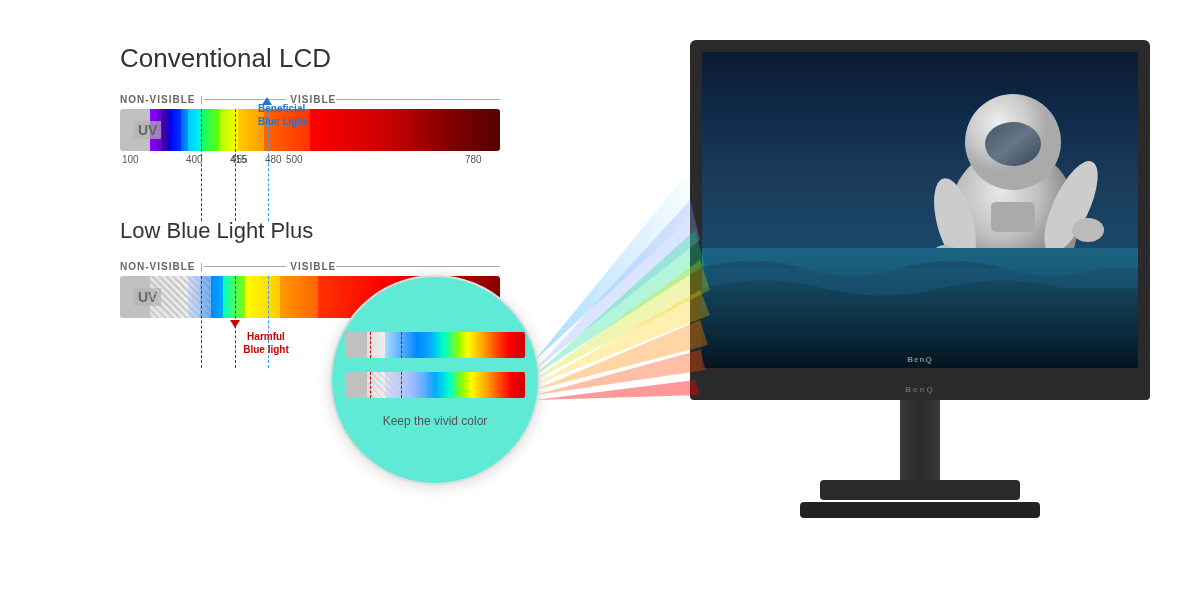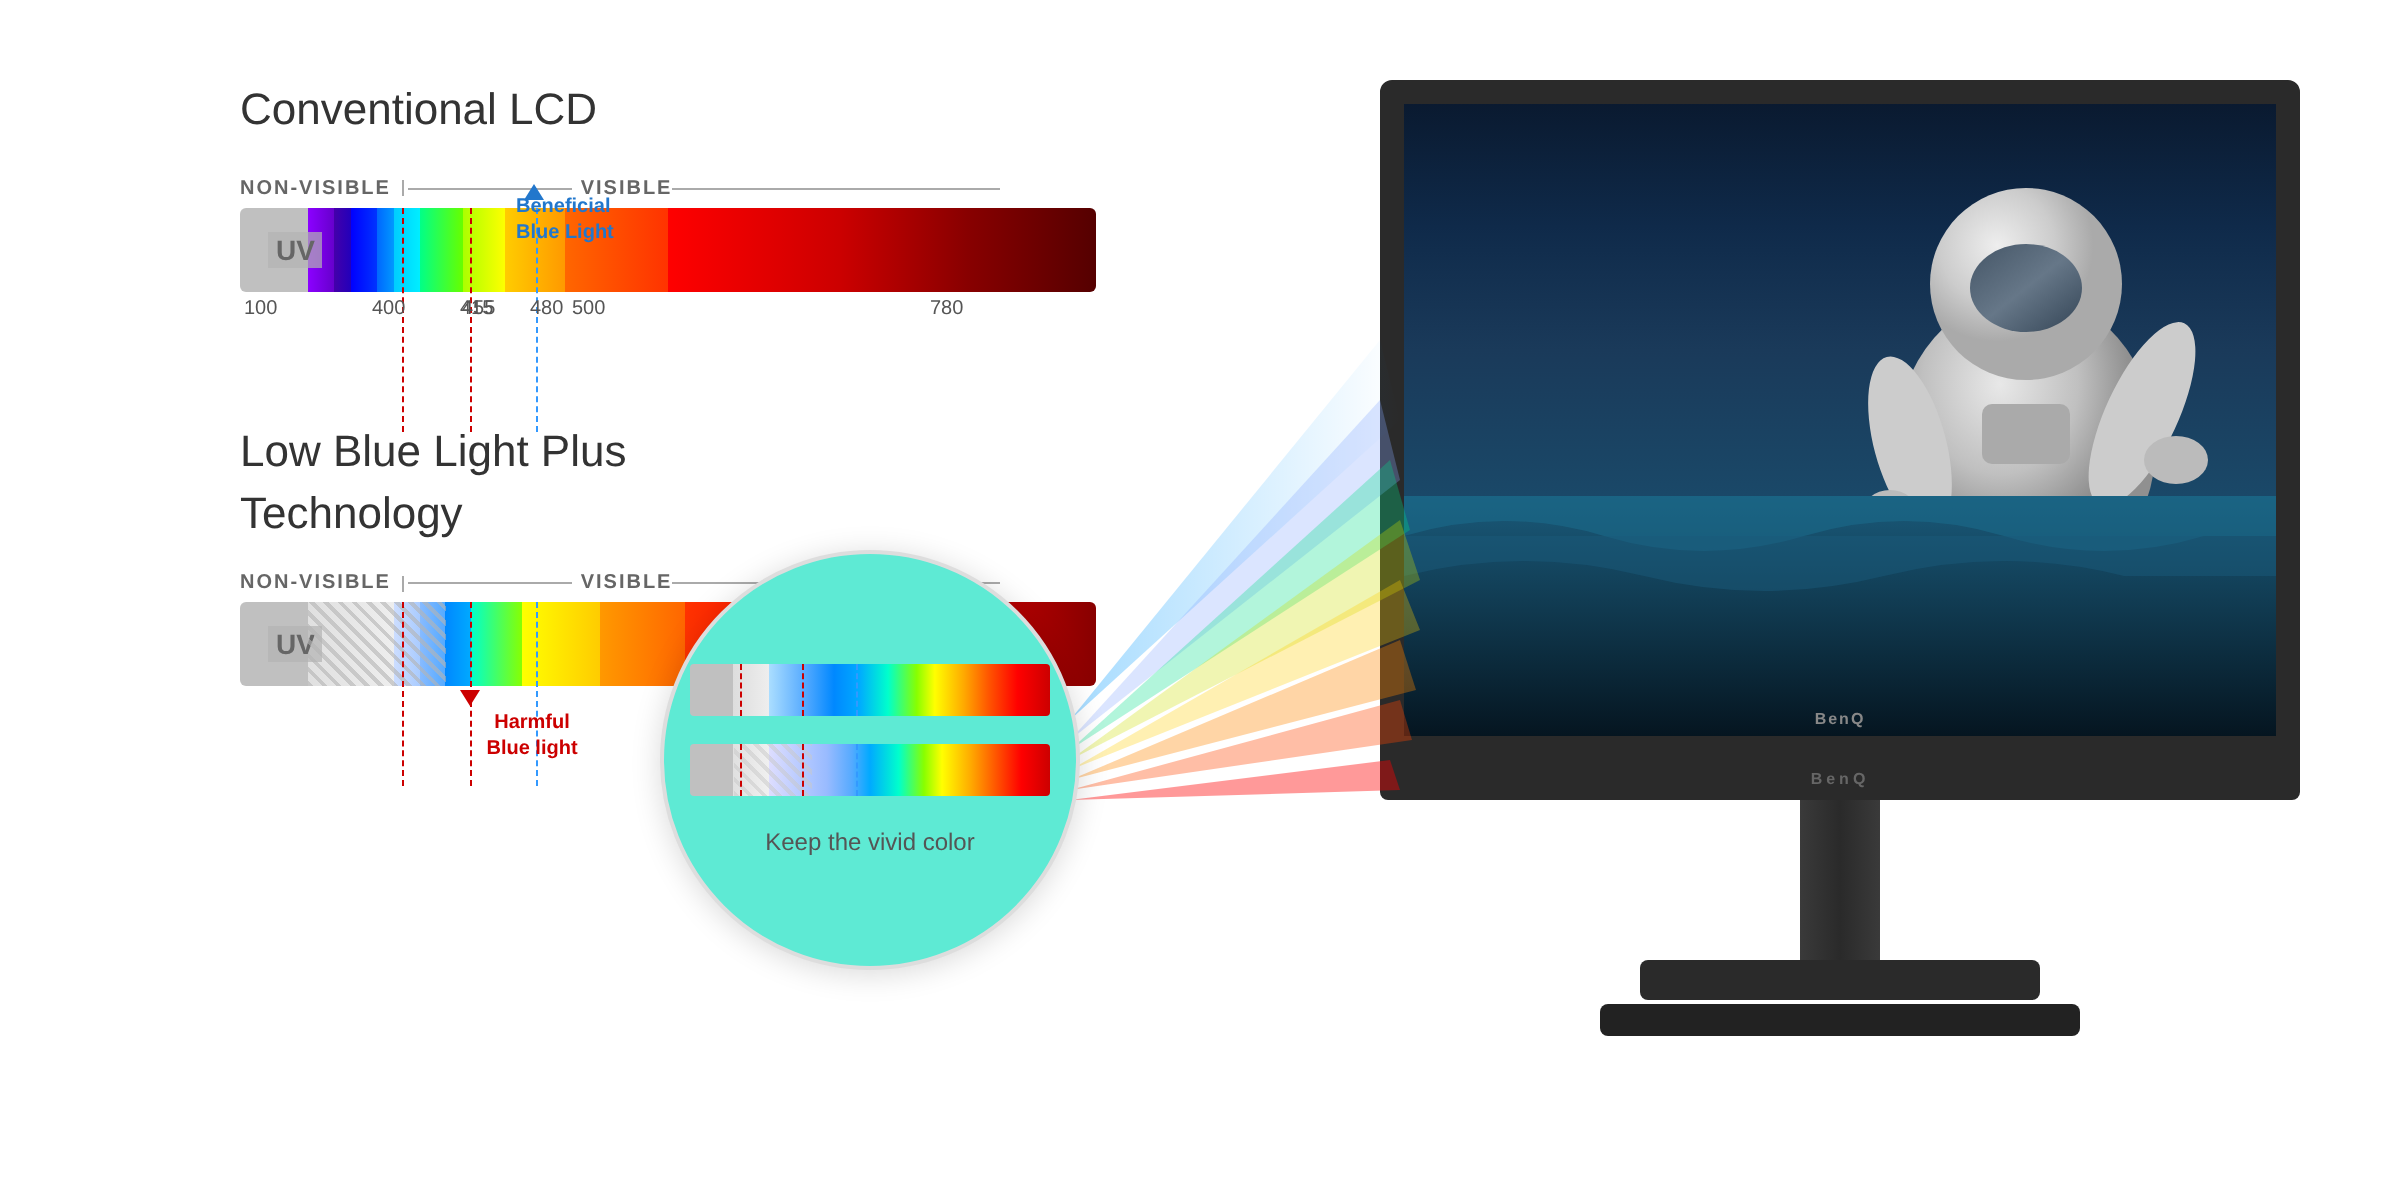--- a/index.html
+++ b/index.html
@@ -21,40 +21,40 @@
 
     
     .left-panel {
       width: 640px;
       padding: 40px 30px 30px 120px;
       position: relative;
       flex-shrink: 0;
     }
 
     .section-title {
-      font-size: 22px;
+      font-size: 26px;
       font-weight: 400;
       color: #333;
       line-height: 1.4;
       margin-bottom: 18px;
     }
 
     
     .spectrum-section {
       margin-bottom: 10px;
     }
 
     .spectrum-bar-wrapper {
       position: relative;
       width: 380px;
       height: 52px;
     }
 
     .spectrum-bar {
-      width: 428px;
+      width: 380px;
       height: 42px;
       border-radius: 3px;
       position: relative;
       overflow: visible;
     }
 
     .spectrum-bar-1 {
       background: linear-gradient(to right,
         #c0c0c0 0%, #c0c0c0 8%,
         #8B00FF 8%, #6600cc 11%,
@@ -336,21 +336,20 @@
           <span style="left:111px;">455</span>
           <span style="left:145px;">480</span>
           <span style="left:166px;">500</span>
           <span style="left:345px;">780</span>
         </div>
       </div>
     </div>
 
     <div class="lbl-title" style="margin-top:55px;">
       <div>Low Blue Light Plus</div>
-      <div>Technology</div>
     </div>
 
     <div class="spectrum-section" style="margin-top:10px;">
 
       <div class="axis-header">
         <span style="font-size:10px;font-weight:600;color:#666;letter-spacing:1px;margin-right:4px;">NON-VISIBLE</span>
         <div class="axis-tick"></div>
         <div class="axis-header-line"></div>
         <span style="font-size:10px;font-weight:600;color:#666;letter-spacing:1px;margin-left:4px;">VISIBLE</span>
         <div class="axis-header-line" style="flex:2"></div>

